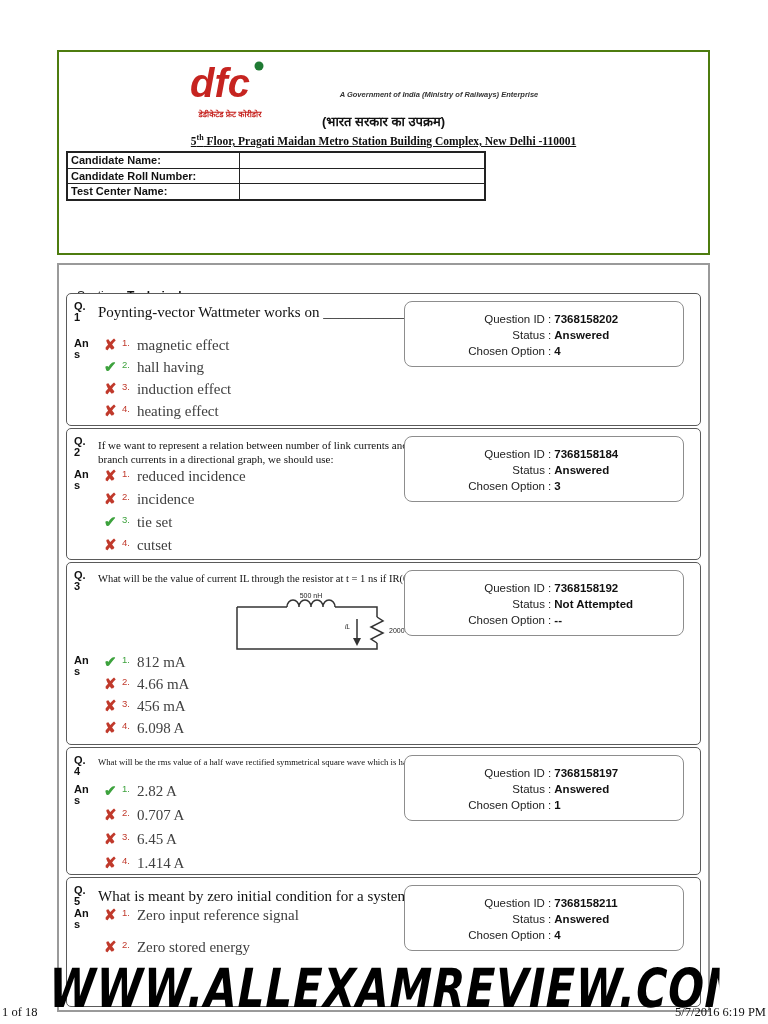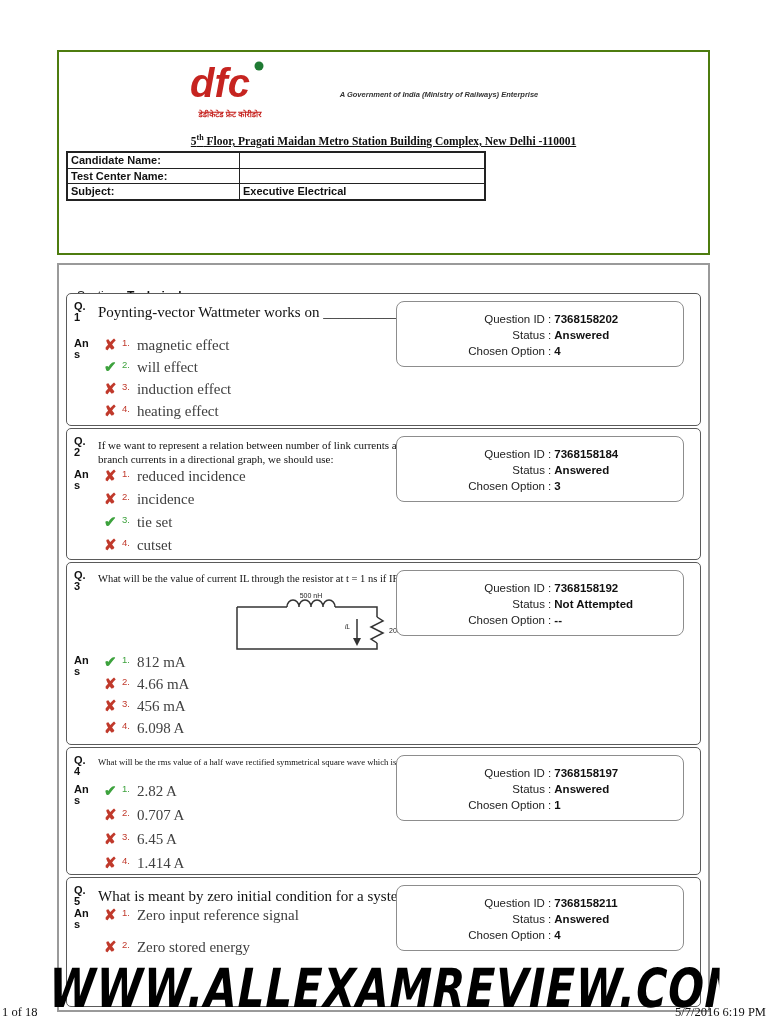--- a/index.html
+++ b/index.html
@@ -43,21 +43,21 @@
   .opts{position:absolute;left:37px;}
   .opt{display:flex;align-items:baseline;height:17px;margin-bottom:5px;white-space:nowrap;}
   .opt-icon{font-size:15px;font-weight:bold;width:18px;display:inline-block;}
   .ic-no{color:#c0392b;}
   .ic-ok{color:#3da23d;}
   .opt-num{font-size:9.5px;margin-right:7px;position:relative;top:-4px;}
   .opt-num.no{color:#c0392b;}
   .opt-num.ok{color:#3da23d;}
   .opt-text{font-family:"Liberation Serif",serif;font-size:15px;color:#404040;}
   .infobox{position:absolute;right:16px;top:7px;width:258px;border:1px solid #8d8d8d;
-    border-radius:8px;background:#fff;padding:9px 10px 7px 18px;}
+    border-radius:8px;background:#fff;padding:9px 10px 7px 10px;}
   .inforow{display:grid;grid-template-columns:54% 46%;line-height:16px;font-size:11.5px;}
   .info-lbl{text-align:right;color:#222;padding-right:3px;}
   .info-val{font-weight:bold;color:#111;text-align:left;}
   .circ{position:absolute;}
   
   .watermark{position:absolute;left:50px;top:957px;width:670px;height:52px;
     font-family:"DejaVu Sans",sans-serif;font-weight:bold;font-style:italic;
     font-size:42px;letter-spacing:1px;color:#000;white-space:nowrap;text-align:center;
     transform:scaleY(1.28) skewX(-2deg);transform-origin:center top;overflow:hidden;}
   .foot{position:absolute;top:1005px;font-family:"Liberation Serif",serif;
@@ -70,35 +70,36 @@
 
 <div class="hdr-box">
   <div class="logo-wrap">
     <svg width="82" height="46" viewBox="0 0 82 46">
       <text x="1" y="37" font-family="Liberation Sans, sans-serif" font-style="italic" font-weight="bold" font-size="40" fill="#c62420">dfc</text>
       <circle cx="70" cy="6" r="4.5" fill="#1f7a33"></circle>
     </svg>
     <div class="logo-hindi">डेडीकेटेड फ्रेट कोरीडोर</div>
   </div>
   <div class="company-sub">A Government of India (Ministry of Railways) Enterprise</div>
+  <div class="hindi-line">(भारत सरकार का उपक्रम)</div>
   <div class="addr-line"><span>5</span><sup>th</sup><span> Floor, Pragati Maidan Metro Station Building Complex, New Delhi -110001</span></div>
 
   <table class="cand-table">
     <tbody>
         <tr>
           <td class="lblcell">Candidate Name:</td>
           <td class="valcell"></td>
         </tr>
         <tr>
-          <td class="lblcell">Test Center Name:</td>
+          <td class="lblcell">Candidate Roll Number:</td>
           <td class="valcell"></td>
         </tr>
         <tr>
-          <td class="lblcell">Subject:</td>
-          <td class="valcell">Executive Electrical</td>
+          <td class="lblcell">Test Center Name:</td>
+          <td class="valcell"></td>
         </tr>
       </tbody>
   </table>
 </div>
 
 <div class="sec-box">
   <div class="section-line">
     <span>Section :</span>
     <b>Technical</b>
   </div>
@@ -114,21 +115,21 @@
       <div class="qtext" style="font-size: 15px; width: 370px; white-space: nowrap;">Poynting-vector Wattmeter works on ____________.</div>
       <div class="opts" style="top: 42px;">
         <div class="opt" style="margin-bottom: 5px;">
           <span class="opt-icon ic-no">✘</span>
           <span class="opt-num no">1.</span>
           <span class="opt-text">magnetic effect</span>
         </div>
         <div class="opt" style="margin-bottom: 5px;">
           <span class="opt-icon ic-ok">✔</span>
           <span class="opt-num ok">2.</span>
-          <span class="opt-text">will effect</span>
+          <span class="opt-text">hall having</span>
         </div>
         <div class="opt" style="margin-bottom: 5px;">
           <span class="opt-icon ic-no">✘</span>
           <span class="opt-num no">3.</span>
           <span class="opt-text">induction effect</span>
         </div>
         <div class="opt" style="margin-bottom: 5px;">
           <span class="opt-icon ic-no">✘</span>
           <span class="opt-num no">4.</span>
           <span class="opt-text">heating effect</span>

